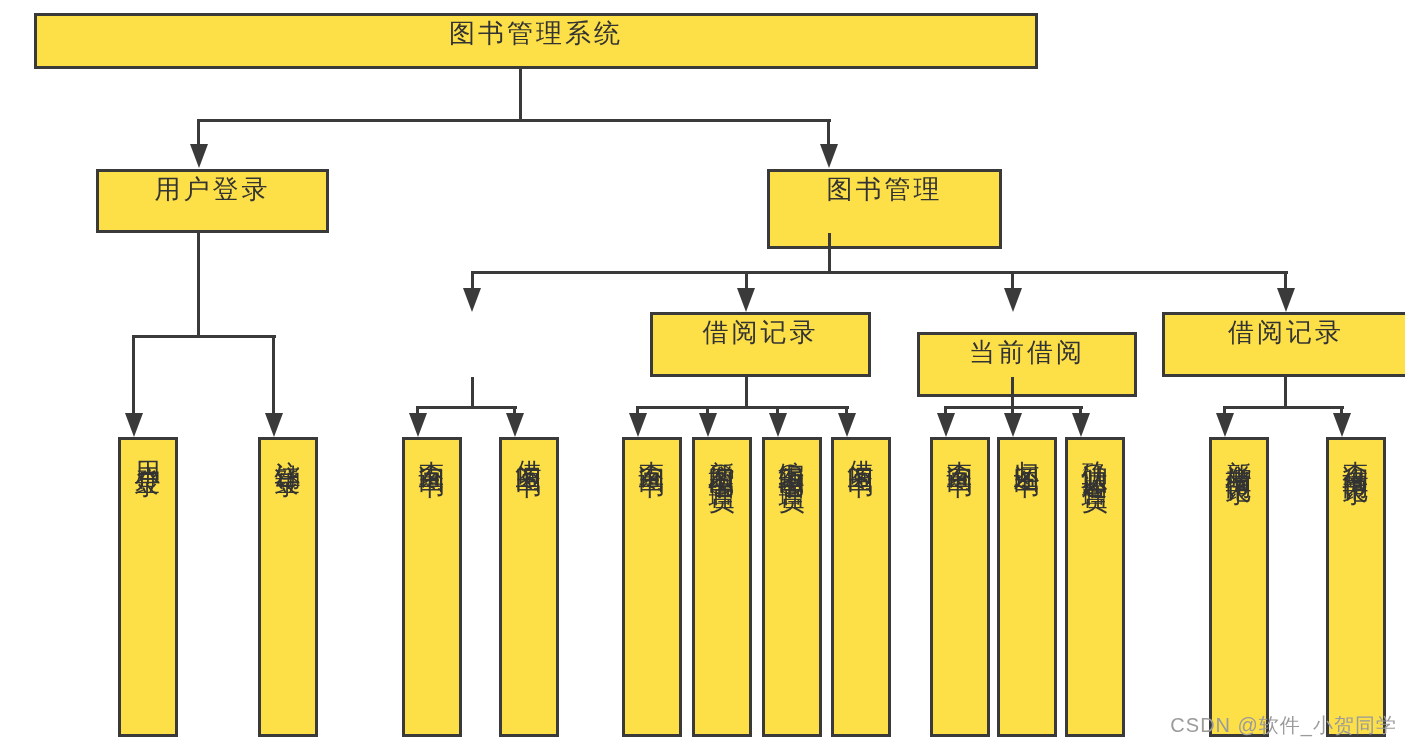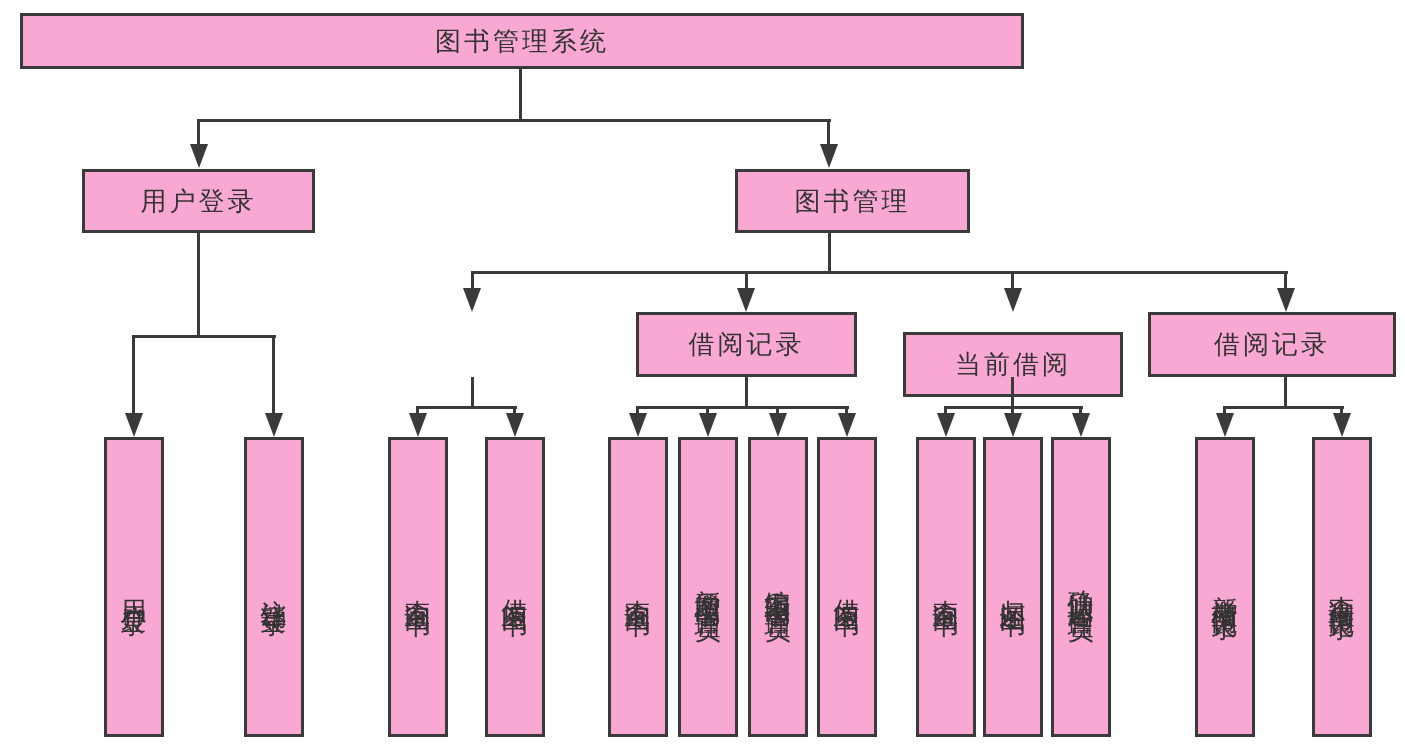--- a/index.html
+++ b/index.html
@@ -13,25 +13,25 @@
   .canvas{
     position:relative;
     width:1405px;height:747px;
     background:var(--bg);
     overflow:hidden;
   }
   .box{
     position:absolute;
     box-sizing:border-box;
     border:3px solid var(--line);
-    background:#f9a8d4;
+    background:#fde047;
     display:flex;
-    align-items:center;
     justify-content:center;
     color:var(--text);
+    margin-left:14px;
   }
   .hbox{font-size:26px;letter-spacing:3px;white-space:nowrap;}
   .leaf span{
     writing-mode:vertical-lr;
     text-orientation:mixed;
     font-size:26px;
     letter-spacing:4px;
     line-height:1;
     color:var(--text);
   }
@@ -64,21 +64,21 @@
   <div class="vl" style="left:519px;top:69px;height:53px"></div>
   <div class="hl" style="left:197px;top:119px;width:634px"></div>
   <div class="vl" style="left:197px;top:119px;height:27px"></div>
   <div class="arrow" style="left:190px;top:144px"></div>
   <div class="vl" style="left:827px;top:119px;height:27px"></div>
   <div class="arrow" style="left:820px;top:144px"></div>
 
   <div class="box hbox" style="left:82px;top:169px;width:233px;height:64px">
     <span>用户登录</span>
   </div>
-  <div class="box hbox" style="left:735px;top:169px;width:235px;height:64px">
+  <div class="box hbox" style="left:753px;top:169px;width:235px;height:80px">
     <span>图书管理</span>
   </div>
 
   <div class="vl" style="left:197px;top:233px;height:104px"></div>
   <div class="hl" style="left:132px;top:335px;width:144px"></div>
   <div class="vl" style="left:132px;top:335px;height:80px"></div>
   <div class="arrow" style="left:125px;top:413px"></div>
   <div class="vl" style="left:272px;top:335px;height:80px"></div>
   <div class="arrow" style="left:265px;top:413px"></div>
 
@@ -176,13 +176,14 @@
     <span>确认归还（管理员）</span>
   </div>
 
   <div class="box leaf" style="left:1195px;top:437px;width:60px;height:300px">
     <span>新增借阅记录</span>
   </div>
   <div class="box leaf" style="left:1312px;top:437px;width:60px;height:300px">
     <span>查询借阅记录</span>
   </div>
 
+  <div class="watermark">CSDN @软件_小贺同学</div>
 </div>
 
 </body></html>

